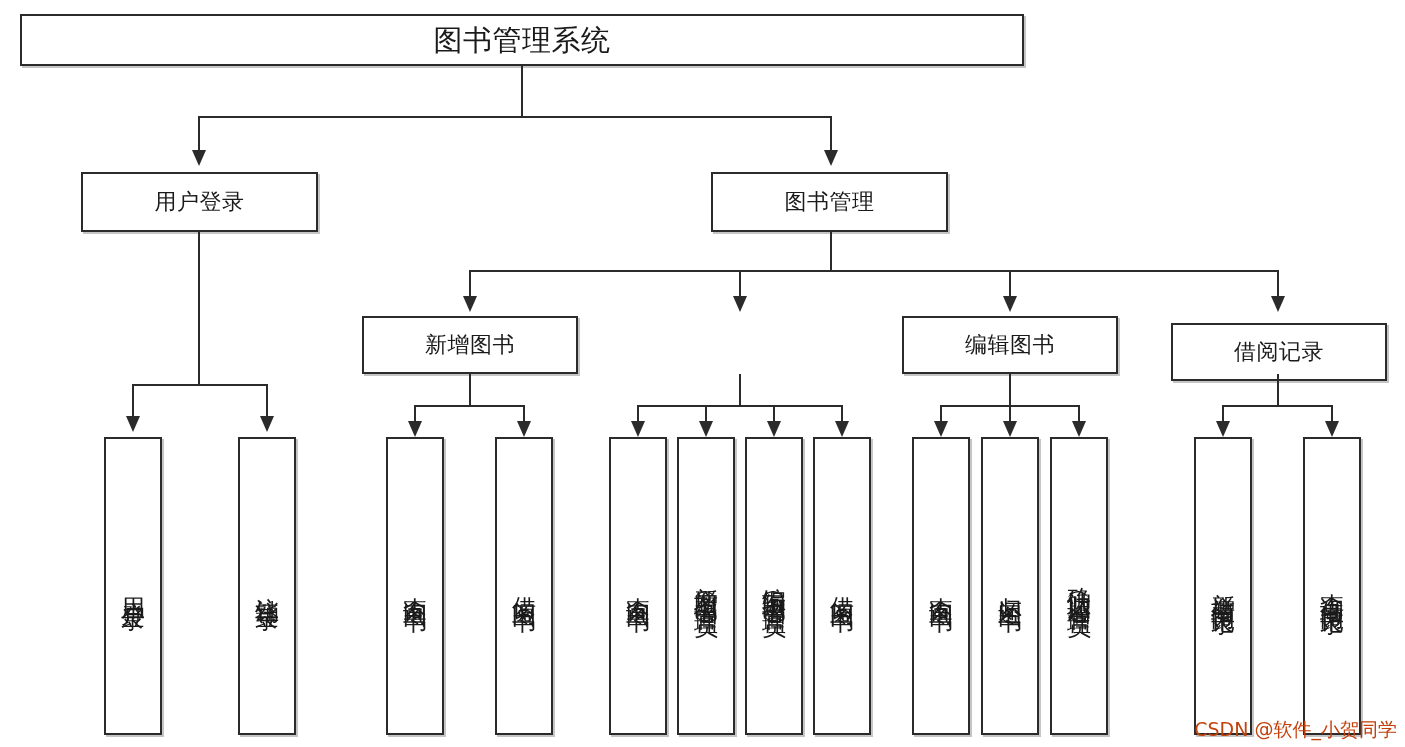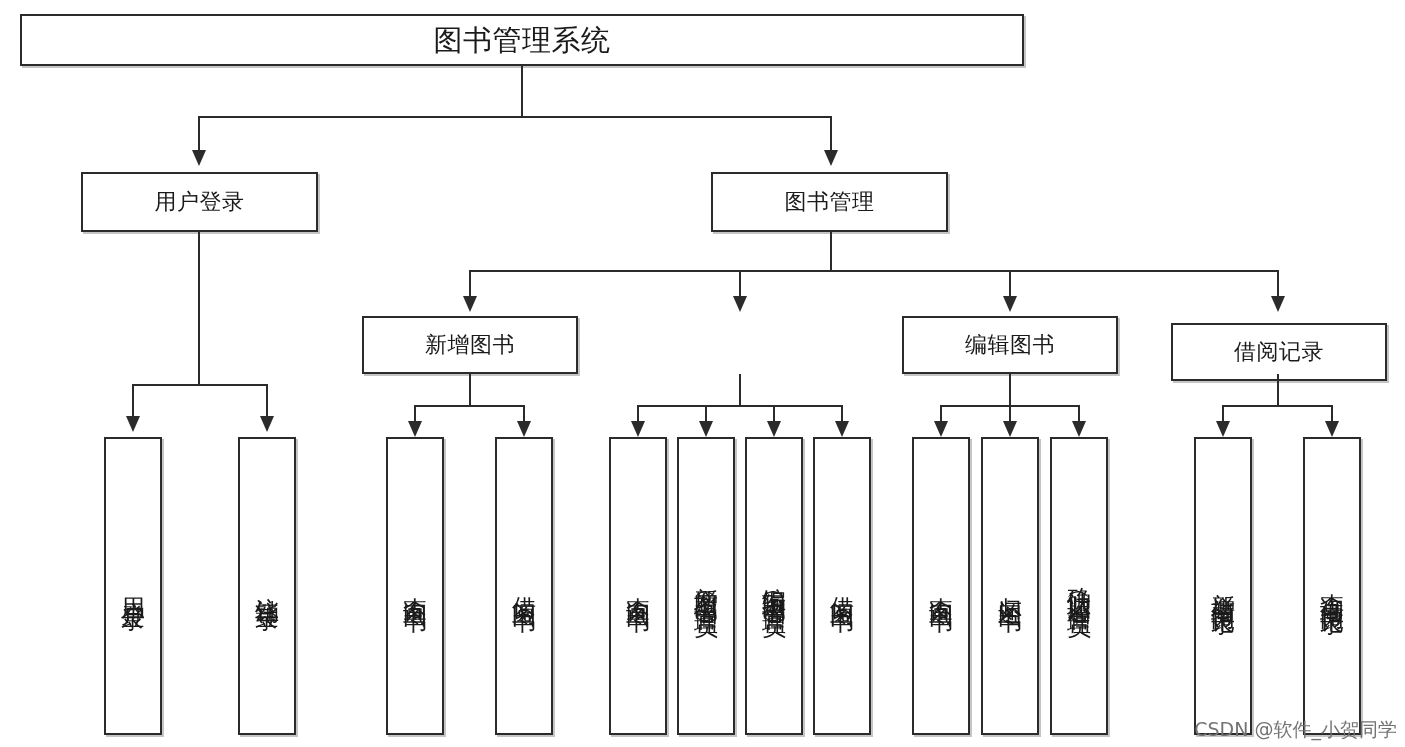--- a/index.html
+++ b/index.html
@@ -55,21 +55,21 @@
     border-left:7px solid transparent;
     border-right:7px solid transparent;
     border-top:16px solid #2b2b2b;
   }
 
   
   #watermark{
     position:absolute;
     right:8px;bottom:4px;
     font-size:19px;
-    color:#737373;
+    color:#c2410c;
     font-family:"DejaVu Sans","Liberation Sans",sans-serif;
     white-space:nowrap;
     user-select:none;
   }
 </style>
 </head>
 <body>
 
 <div id="diagram">
 

